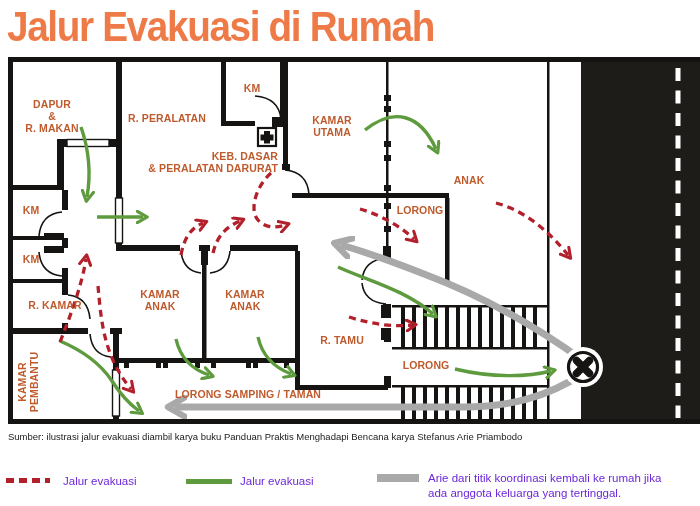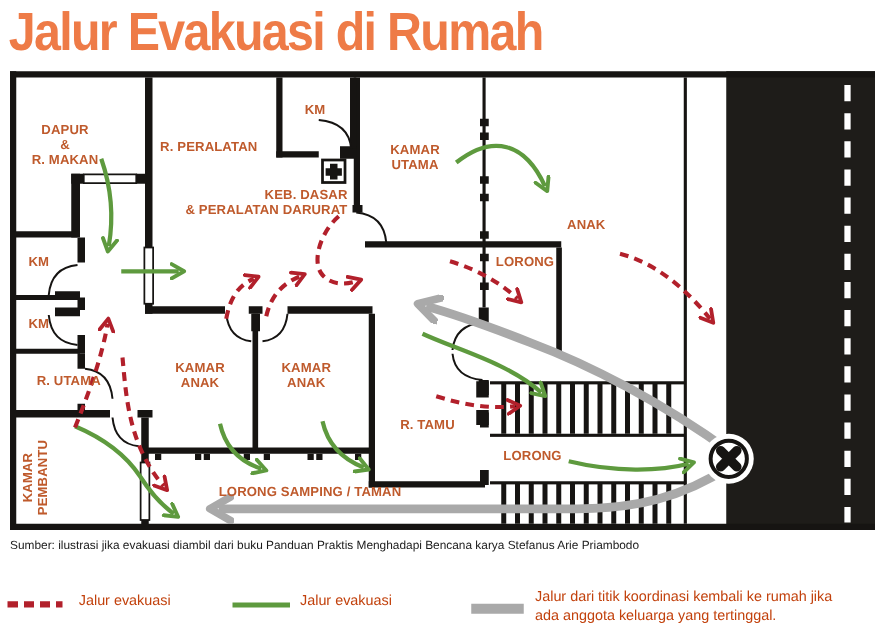--- a/index.html
+++ b/index.html
@@ -18,21 +18,21 @@
   .stripe{stroke:var(--c-wall);stroke-width:4;fill:none}
   .redr{fill:none;stroke:var(--c-evac-dashed);stroke-width:3.3;stroke-dasharray:7 5}
   .greenr{fill:none;stroke:var(--c-evac-solid);stroke-width:3.4}
   .grayr{fill:none;stroke:var(--c-return-route);stroke-width:7}
   .rlabel{position:absolute;transform:translate(-50%,-50%);
           color:var(--c-room-label);font-weight:bold;font-size:10.5px;
           line-height:1.12;text-align:center;white-space:pre-line;letter-spacing:.1px}
   .rlabel.vert{transform:translate(-50%,-50%) rotate(-90deg)}
   .rlabel.ra{transform:translate(0,-50%);text-align:right}
   .source{position:absolute;left:8px;top:431px;font-size:9.5px;color:#1a1a1a}
-  .legend-item{position:absolute;display:flex;align-items:center;color:#c2410c}
+  .legend-item{position:absolute;display:flex;align-items:flex-start;color:#6d28d9}
   .legend-label{font-size:11.5px;line-height:1.3;white-space:pre-line}
   .swatch{display:block;flex:none}
   .sw-dashed-red{width:44px;height:5px;margin:4px 13px 0 0;
     background:repeating-linear-gradient(90deg,var(--c-evac-dashed) 0 8px,transparent 8px 13px)}
   .sw-solid-green{width:46px;height:4.5px;margin:5px 8px 0 0;background:var(--c-evac-solid)}
   .sw-thick-gray{width:42px;height:8px;margin:3px 9px 0 0;background:var(--c-return-route)}
 </style>
 </head>
 <body>
 
@@ -202,41 +202,41 @@
   <div class="rlabel" style="left:167px;top:119px">R. PERALATAN</div>
   <div class="rlabel" style="left:252px;top:89px">KM</div>
   <div class="rlabel ra" style="left:148px;top:163px;width:130px">KEB. DASAR
 &amp; PERALATAN DARURAT</div>
   <div class="rlabel" style="left:332px;top:127px">KAMAR
 UTAMA</div>
   <div class="rlabel" style="left:469px;top:181px">ANAK</div>
   <div class="rlabel" style="left:420px;top:211px">LORONG</div>
   <div class="rlabel" style="left:31px;top:211px">KM</div>
   <div class="rlabel" style="left:31px;top:260px">KM</div>
-  <div class="rlabel" style="left:55px;top:306px">R. UTAMA</div>
+  <div class="rlabel" style="left:55px;top:306px">R. KAMAR</div>
   <div class="rlabel vert" style="left:29px;top:382px">KAMAR
 PEMBANTU</div>
   <div class="rlabel" style="left:160px;top:301px">KAMAR
 ANAK</div>
   <div class="rlabel" style="left:245px;top:301px">KAMAR
 ANAK</div>
   <div class="rlabel" style="left:342px;top:341px">R. TAMU</div>
   <div class="rlabel" style="left:426px;top:366px">LORONG</div>
   <div class="rlabel" style="left:248px;top:395px">LORONG SAMPING / TAMAN</div>
 </div>
 
-<div class="source">Sumber: ilustrasi jika evakuasi diambil dari buku Panduan Praktis Menghadapi Bencana karya Stefanus Arie Priambodo</div>
+<div class="source">Sumber: ilustrasi jalur evakuasi diambil karya buku Panduan Praktis Menghadapi Bencana karya Stefanus Arie Priambodo</div>
 
 <div>
   <div class="legend-item" style="left:6px;top:474px">
     <span class="swatch sw-dashed-red"></span>
     <span class="legend-label">Jalur evakuasi</span>
   </div>
   <div class="legend-item" style="left:186px;top:474px">
     <span class="swatch sw-solid-green"></span>
     <span class="legend-label">Jalur evakuasi</span>
   </div>
   <div class="legend-item" style="left:377px;top:471px">
     <span class="swatch sw-thick-gray"></span>
-    <span class="legend-label">Jalur dari titik koordinasi kembali ke rumah jika
+    <span class="legend-label">Arie dari titik koordinasi kembali ke rumah jika
 ada anggota keluarga yang tertinggal.</span>
   </div>
 </div>
 
 </body></html>

